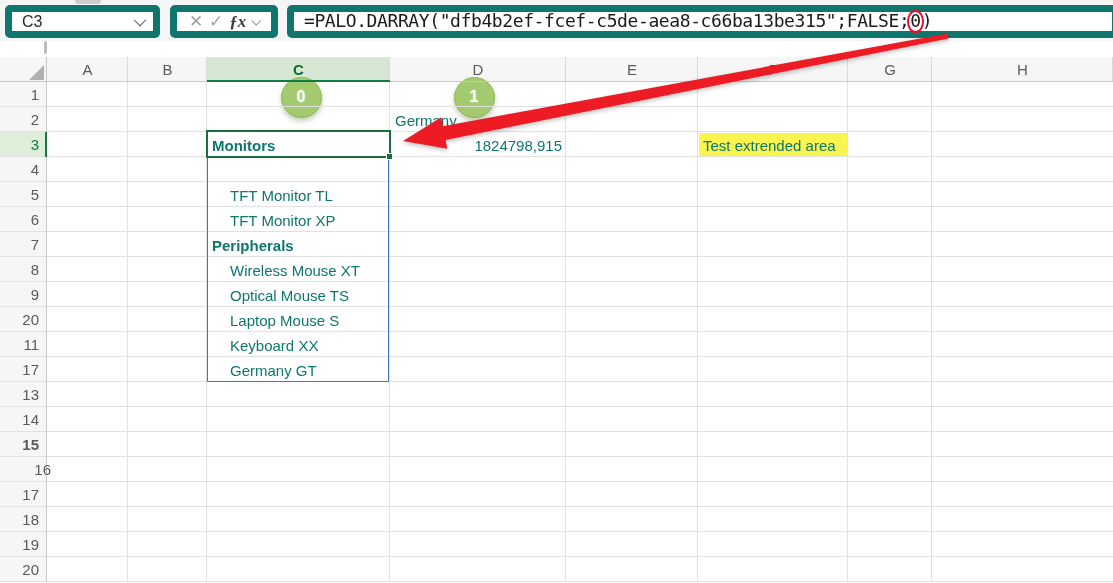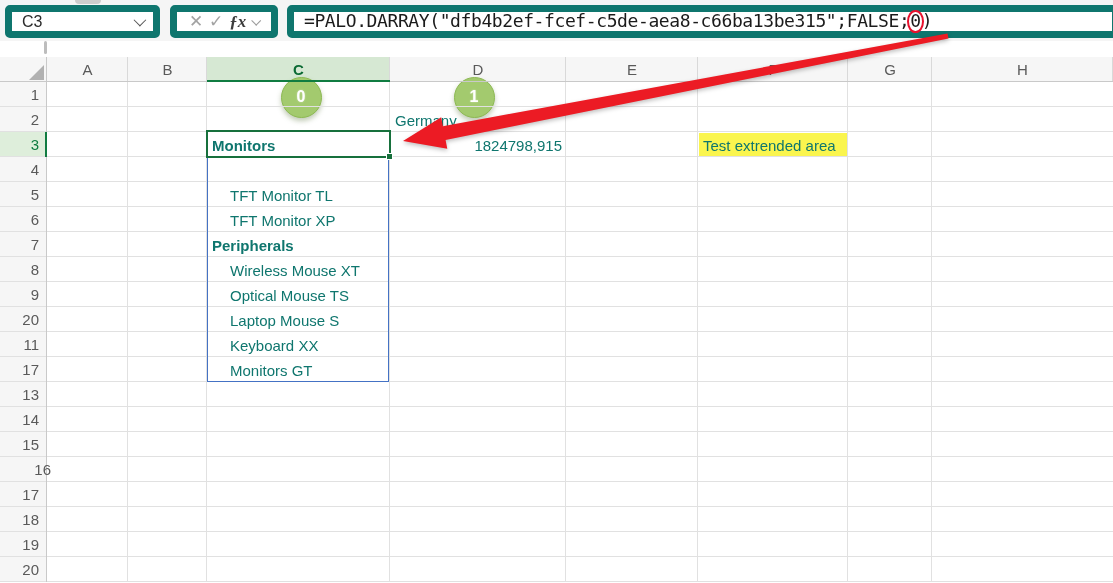--- a/index.html
+++ b/index.html
@@ -102,21 +102,21 @@
     <div class="abs hdr-bg" style="left: 0px; top: 532px; width: 47px; height: 25px; background: rgb(246, 246, 246);"></div>
     <div class="abs hdr-bg" style="left: 0px; top: 557px; width: 47px; height: 25px; background: rgb(246, 246, 246);"></div>
     <div class="abs cell bold" style="left: 208px; top: 133px; width: 182px; height: 24px; padding-left: 4px;">Monitors</div>
     <div class="abs cell" style="left: 208px; top: 183px; width: 182px; height: 24px; padding-left: 22px; border-radius: 10px;">TFT Monitor TL</div>
     <div class="abs cell" style="left: 208px; top: 208px; width: 182px; height: 24px; padding-left: 22px;">TFT Monitor XP</div>
     <div class="abs cell bold" style="left: 208px; top: 233px; width: 182px; height: 24px; padding-left: 4px;">Peripherals</div>
     <div class="abs cell" style="left: 208px; top: 258px; width: 182px; height: 24px; padding-left: 22px;">Wireless Mouse XT</div>
     <div class="abs cell" style="left: 208px; top: 283px; width: 182px; height: 24px; padding-left: 22px;">Optical Mouse TS</div>
     <div class="abs cell" style="left: 208px; top: 308px; width: 182px; height: 24px; padding-left: 22px;">Laptop Mouse S</div>
     <div class="abs cell" style="left: 208px; top: 333px; width: 182px; height: 24px; padding-left: 22px;">Keyboard XX</div>
-    <div class="abs cell" style="left: 208px; top: 358px; width: 182px; height: 24px; padding-left: 22px;">Monitors GT</div>
+    <div class="abs cell" style="left: 208px; top: 358px; width: 182px; height: 24px; padding-left: 22px;">Germany GT</div>
     <div class="abs cell" style="left: 391px; top: 108px; width: 175px; height: 24px; padding-left: 4px;">Germany</div>
     <div class="abs cell right" style="left: 391px; top: 133px; width: 175px; height: 24px; padding-left: 0px; padding-right: 4px;">1824798,915</div>
     <div class="abs cell" style="left: 699px; top: 133px; width: 149px; height: 24px; padding-left: 4px; background: rgb(250, 245, 78);">Test extrended area</div>
     <div class="abs badge" style="left: 280.5px; top: 76.5px; width: 41px; height: 41px; background: rgb(163, 202, 110); border: 1.5px solid rgb(141, 185, 83);">0</div>
     <div class="abs badge" style="left: 453.5px; top: 76.5px; width: 41px; height: 41px; background: rgb(163, 202, 110); border: 1.5px solid rgb(141, 185, 83);">1</div>
     <div class="abs gl" style="left: 127px; top: 82px; width: 1px; height: 500px; background: rgb(225, 225, 225);"></div>
     <div class="abs gl" style="left: 206px; top: 82px; width: 1px; height: 500px; background: rgb(225, 225, 225);"></div>
     <div class="abs gl" style="left: 389px; top: 82px; width: 1px; height: 500px; background: rgb(225, 225, 225);"></div>
     <div class="abs gl" style="left: 565px; top: 82px; width: 1px; height: 500px; background: rgb(225, 225, 225);"></div>
     <div class="abs gl" style="left: 697px; top: 82px; width: 1px; height: 500px; background: rgb(225, 225, 225);"></div>
@@ -161,21 +161,21 @@
     <div class="abs hdr-label rownum" style="left: 0px; top: 182px; width: 47px; height: 25px;">5</div>
     <div class="abs hdr-label rownum" style="left: 0px; top: 207px; width: 47px; height: 25px;">6</div>
     <div class="abs hdr-label rownum" style="left: 0px; top: 232px; width: 47px; height: 25px;">7</div>
     <div class="abs hdr-label rownum" style="left: 0px; top: 257px; width: 47px; height: 25px;">8</div>
     <div class="abs hdr-label rownum" style="left: 0px; top: 282px; width: 47px; height: 25px;">9</div>
     <div class="abs hdr-label rownum" style="left: 0px; top: 307px; width: 47px; height: 25px;">20</div>
     <div class="abs hdr-label rownum" style="left: 0px; top: 332px; width: 47px; height: 25px;">11</div>
     <div class="abs hdr-label rownum" style="left: 0px; top: 357px; width: 47px; height: 25px;">17</div>
     <div class="abs hdr-label rownum" style="left: 0px; top: 382px; width: 47px; height: 25px;">13</div>
     <div class="abs hdr-label rownum" style="left: 0px; top: 407px; width: 47px; height: 25px;">14</div>
-    <div class="abs hdr-label rownum" style="left: 0px; top: 432px; width: 47px; height: 25px;">15</div>
+    <div class="abs hdr-label rownum" style="left: 0px; top: 432px; width: 47px; height: 25px; font-weight: bold;">15</div>
     <div class="abs hdr-label rownum" style="left: 12px; top: 457px; width: 47px; height: 25px;">16</div>
     <div class="abs hdr-label rownum" style="left: 0px; top: 482px; width: 47px; height: 25px;">17</div>
     <div class="abs hdr-label rownum" style="left: 0px; top: 507px; width: 47px; height: 25px;">18</div>
     <div class="abs hdr-label rownum" style="left: 0px; top: 532px; width: 47px; height: 25px;">19</div>
     <div class="abs hdr-label rownum" style="left: 0px; top: 557px; width: 47px; height: 25px;">20</div>
     <div class="abs rangebox" style="left: 207px; top: 156px; width: 182px; height: 226px; border: 1.5px solid rgb(68, 114, 196);"></div>
     <div class="abs selbox" style="left: 206px; top: 130px; width: 185px; height: 28px; border: 2px solid rgb(23, 112, 60);"></div>
     <div class="abs fillhandle" style="left: 386px; top: 153px; width: 7px; height: 7px; background: rgb(23, 112, 60); border: 1.5px solid rgb(255, 255, 255);"></div>
   </div>
 

